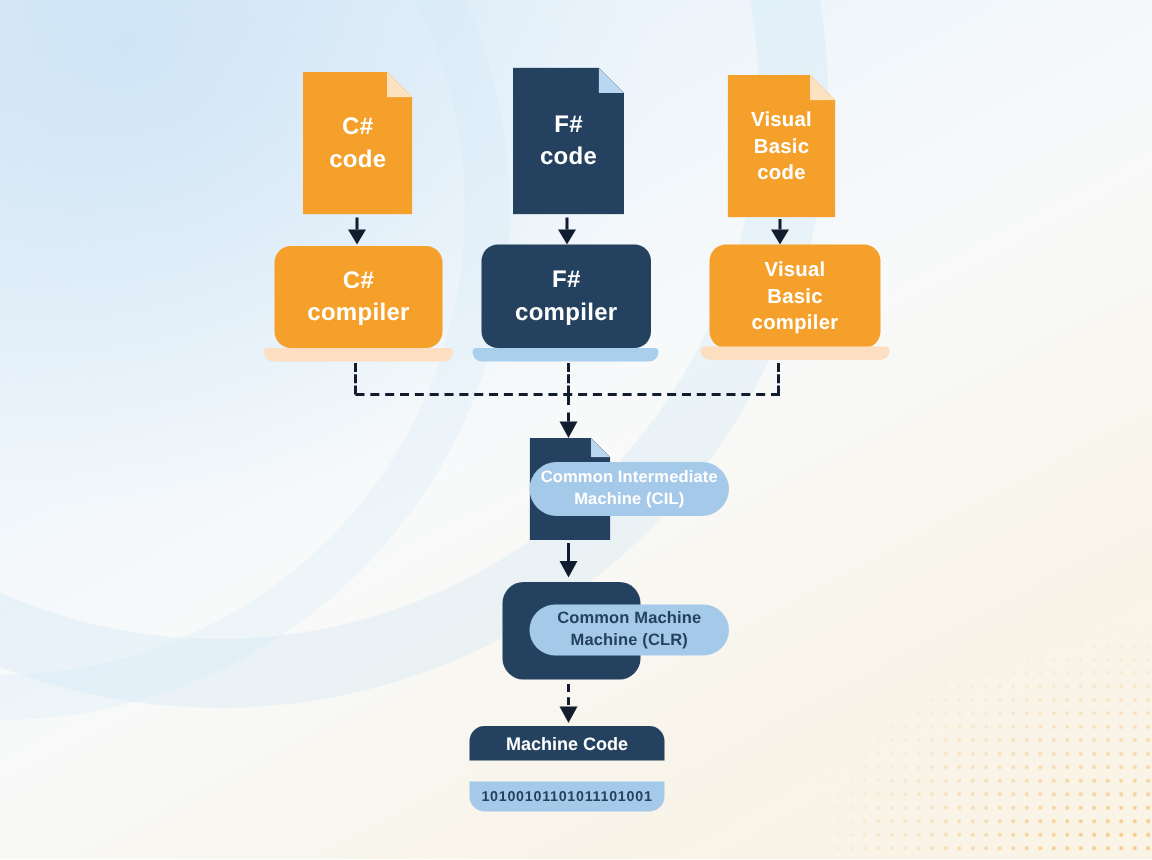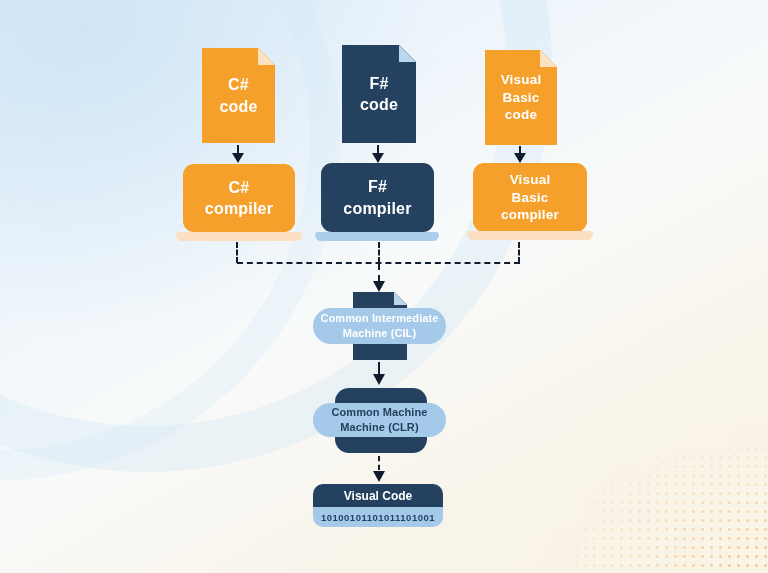--- a/index.html
+++ b/index.html
@@ -49,21 +49,21 @@
   .arrow-head.big{border-left-width:6px;border-right-width:6px;border-top-width:11px;}
 
   .mini-doc{position:absolute;background:var(--navy,#24425F);
     clip-path:polygon(0 0,calc(100% - 13px) 0,100% 13px,100% 100%,0 100%);}
   .mini-doc .fold2{position:absolute;top:0;right:0;width:13px;height:13px;
     clip-path:polygon(0 0,100% 100%,0 100%);background:var(--navy-fold,#B9D7EF);}
   .clr-back{position:absolute;background:var(--navy,#24425F);border-radius:14px;}
 
   .pill{position:absolute;background:var(--light-blue,#A5C9E9);border-radius:18px;
     display:flex;flex-direction:column;justify-content:center;align-items:center;text-align:center;
-    font-weight:700;}
+    font-weight:700;margin-left:40px;}
   .pill .line{display:block;font-size:11px;line-height:1.4;letter-spacing:.1px;}
   .pill.white-text{color:#ffffff;}
   .pill.navy-text{color:var(--navy,#24425F);}
 
   .mc-top{position:absolute;background:var(--navy,#24425F);border-radius:10px 10px 0 0;
     color:#fff;font-weight:700;font-size:12px;display:flex;justify-content:center;align-items:center;}
   .mc-bottom{position:absolute;background:var(--light-blue,#A5C9E9);border-radius:0 0 10px 10px;
     color:var(--navy,#24425F);font-weight:700;font-size:9.5px;letter-spacing:.5px;
     display:flex;justify-content:center;align-items:center;}
 </style>
@@ -144,18 +144,18 @@
   <div class="clr-back" style="left:335px;top:388px;width:92px;height:65px"></div>
   <div class="pill navy-text" style="left:313px;top:403px;width:133px;height:34px;border-radius:17px">
     <span class="line">Common Machine</span>
     <span class="line">Machine (CLR)</span>
   </div>
 
   <div class="dash-v" style="left:378px;top:456px;height:14px"></div>
   <div class="arrow-head big" style="left:373px;top:471px"></div>
 
   <div class="mc-top" style="left:313px;top:484px;width:130px;height:23px">
-    <span>Visual Code</span>
+    <span>Machine Code</span>
   </div>
-  <div class="mc-bottom" style="left:313px;top:507px;width:130px;height:20px">
+  <div class="mc-bottom" style="left:313px;top:521px;width:130px;height:20px">
     <span>10100101101011101001</span>
   </div>
 </div>
 
 </body></html>

